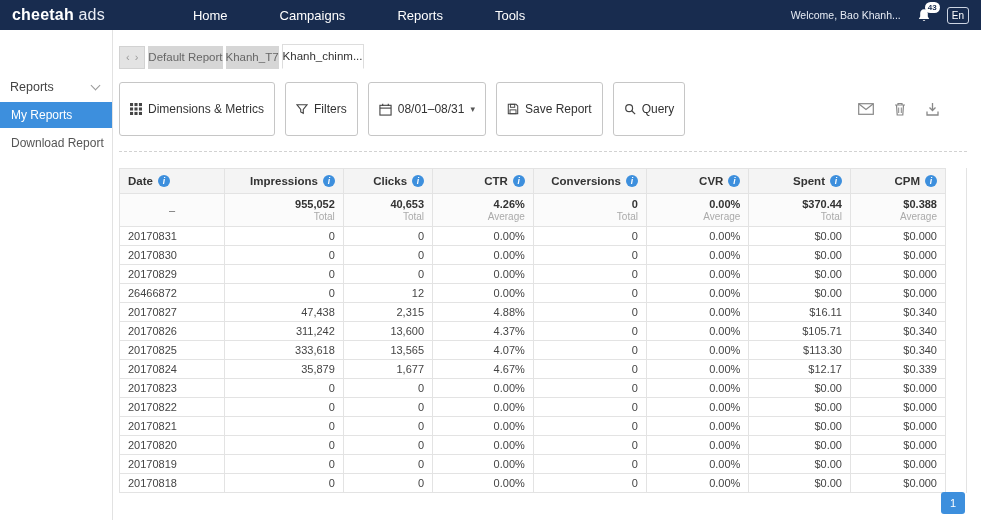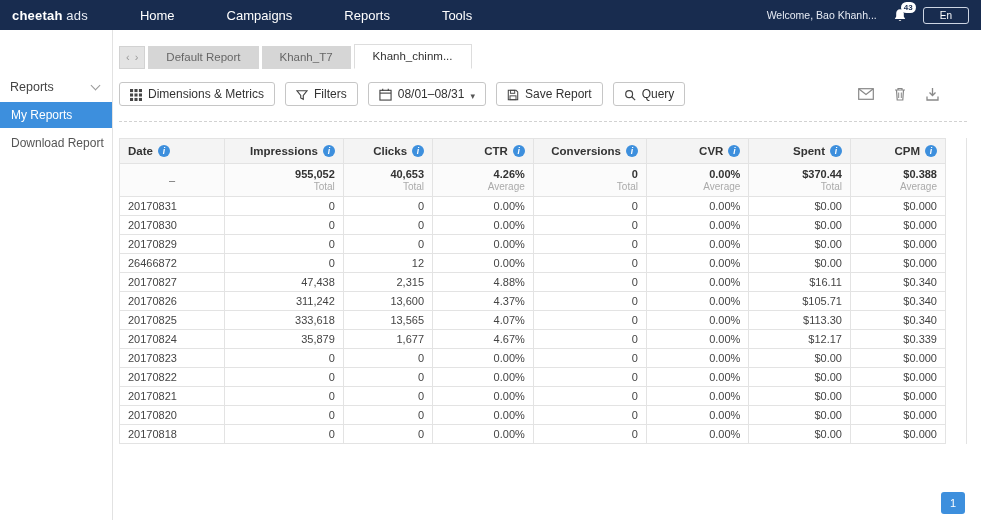--- a/index.html
+++ b/index.html
@@ -2,57 +2,57 @@
 <html><head>
 <meta charset="utf-8">
 <style>
   * { margin:0; padding:0; box-sizing:border-box; }
   html,body { width:981px; height:520px; overflow:hidden; background:#fff;
     font-family:"Liberation Sans", sans-serif; }
 
   
   .navbar { height:30px; background:#182c4f; display:flex; align-items:center;
     color:#fff; padding:0 12px; }
-  .logo { font-size:13px; letter-spacing:.2px; margin-right:52px; cursor:pointer; white-space:nowrap; }
+  .logo { font-size:16px; letter-spacing:.2px; margin-right:88px; cursor:pointer; white-space:nowrap; }
   .logo .bold { font-weight:bold; }
   .logo .light { font-weight:normal; color:#e9edf5; }
   .nav-links { display:flex; gap:52px; }
   .nav-item { font-size:13px; color:#fff; cursor:pointer; text-decoration:none; }
   .nav-right { margin-left:auto; display:flex; align-items:center; gap:16px; }
   .welcome { font-size:10.5px; color:#e6ebf4; white-space:nowrap; }
   .bell { position:relative; cursor:pointer; display:flex; align-items:center; }
   .badge { position:absolute; top:-6px; right:-9px; background:#fff; color:#182c4f;
     border-radius:8px; font-size:8px; font-weight:bold; padding:1px 3px; line-height:1.2;text-align:right; }
-  .lang-btn { border:1px solid #cdd5e3; border-radius:3px; padding:2px 16px;
+  .lang-btn { border:1px solid #cdd5e3; border-radius:3px; padding:2px 4px;
     font-size:10px; color:#fff; background:transparent; cursor:pointer;text-align:right; }
 
   
   .layout { display:flex; height:490px; }
   .sidebar { width:113px; border-right:1px solid #e2e2e2; padding-top:44px; flex-shrink:0; }
   .sidebar-section { display:flex; align-items:center; justify-content:space-between;
     padding:6px 10px; font-size:12.5px; color:#444; cursor:pointer; }
   .chev { width:7px; height:7px; border-right:1.5px solid #999; border-bottom:1.5px solid #999;
     transform:rotate(45deg); margin-top:-3px; margin-right:3px; }
   .sidebar-item { padding:6px 0 6px 11px; font-size:12px; color:#555; cursor:pointer; margin-top:2px; }
   .sidebar-item.active { background:#3d8fdd; color:#fff; }
 
   .main { flex:1; position:relative; padding:14px 14px 0 6px; display:flex; flex-direction:column; }
 
   
   .tabs-row { display:flex; align-items:flex-end; gap:3px; }
   .tab-arrows { background:#e3e3e3; border:1px solid #d2d2d2; color:#9a9a9a; font-size:11px;
     padding:4px 6px; display:flex; gap:5px; cursor:pointer; line-height:13px; }
-  .tab { background:#d6d6d6; color:#666; font-size:11.5px; padding:5px 18px;
+  .tab { background:#d6d6d6; color:#666; font-size:11.5px; padding:5px 0;
     cursor:pointer; line-height:13px; white-space:nowrap; }
   .tab.active { background:#fff; color:#333; border:1px solid #ddd; border-bottom:1px solid #fff; }
 
   
   .toolbar { display:flex; align-items:center; gap:10px; margin-top:13px; }
-  .tbtn { display:inline-flex; align-items:flex-end; gap:6px; background:#fff;
-    border:1px solid #c6c6c6; border-radius:3px; padding:4px 10px; font-size:12px;
+  .tbtn { display:inline-flex; align-items:center; gap:6px; background:#fff;
+    border:1px solid #c6c6c6; border-radius:3px; padding:19px 10px; font-size:12px;
     color:#333; cursor:pointer; font-family:inherit; white-space:nowrap; }
   .caret { font-size:9px; color:#555; }
   .toolbar-right { margin-left:auto; display:flex; align-items:center; gap:20px; padding-right:28px; }
   .icon-btn { background:none; border:none; cursor:pointer; display:flex; align-items:center; }
 
   .dashed-sep { border-top:1px dashed #d2d2d2; margin-top:15px; }
 
   
   .table-wrap { margin-top:16px; border-right:1px solid #e3e3e3; padding-right:20px; }
   .report-table { width:100%; border-collapse:collapse; table-layout:fixed;
@@ -371,20 +371,30 @@
               <td class="date-cell">20170820</td>
               <td>0</td>
               <td>0</td>
               <td>0.00%</td>
               <td>0</td>
               <td>0.00%</td>
               <td>$0.00</td>
               <td>$0.000</td>
             </tr>
             <tr>
+              <td class="date-cell">20170819</td>
+              <td>0</td>
+              <td>0</td>
+              <td>0.00%</td>
+              <td>0</td>
+              <td>0.00%</td>
+              <td>$0.00</td>
+              <td>$0.000</td>
+            </tr>
+            <tr>
               <td class="date-cell">20170818</td>
               <td>0</td>
               <td>0</td>
               <td>0.00%</td>
               <td>0</td>
               <td>0.00%</td>
               <td>$0.00</td>
               <td>$0.000</td>
             </tr>
           </tbody>

